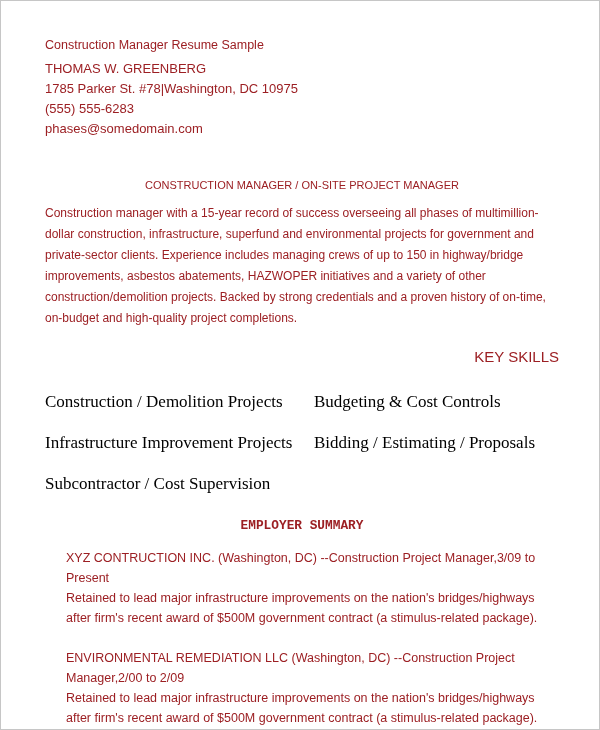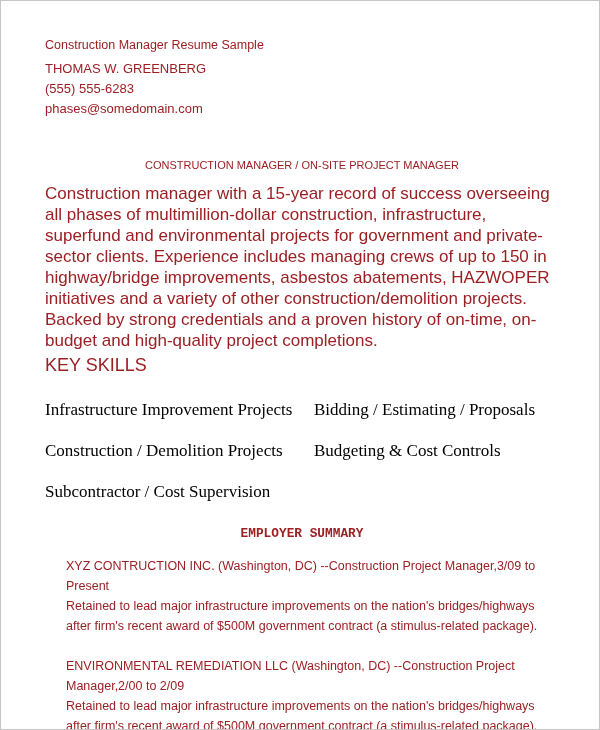--- a/index.html
+++ b/index.html
@@ -30,28 +30,28 @@
     line-height: 20px;
   }
   .role-heading {
     margin-top: 36px;
     text-align: center;
     font-size: 11px;
     line-height: 20px;
   }
   .summary {
     margin-top: 8px;
-    font-size: 17px;
+    font-size: 12px;
     line-height: 21px;
     width: 514px;
   }
   .keyskills-heading {
-    margin-top: 4px;
-    text-align: left;
-    font-size: 18px;
+    margin-top: 18px;
+    text-align: right;
+    font-size: 15px;
     line-height: 20px;
   }
   .skills {
     margin-top: 24px;
     font-family: "Liberation Serif", serif;
     font-size: 17px;
     color: #000000;
   }
   .skills-row {
     display: flex;
@@ -77,38 +77,39 @@
 </style>
 </head>
 <body>
 
 <div class="page">
 
   <div class="doc-label">Construction Manager Resume Sample</div>
 
   <div class="contact">
     <div>THOMAS W. GREENBERG</div>
+    <div>1785 Parker St. #78|Washington, DC 10975</div>
     <div>(555) 555-6283</div>
     <div>phases@somedomain.com</div>
   </div>
 
   <div class="role-heading">CONSTRUCTION MANAGER / ON-SITE PROJECT MANAGER</div>
 
   <div class="summary">Construction manager with a 15-year record of success overseeing all phases of multimillion-dollar construction, infrastructure, superfund and environmental projects for government and private-sector clients. Experience includes managing crews of up to 150 in highway/bridge improvements, asbestos abatements, HAZWOPER initiatives and a variety of other construction/demolition projects. Backed by strong credentials and a proven history of on-time, on-budget and high-quality project completions.</div>
 
   <div class="keyskills-heading">KEY SKILLS</div>
 
   <div class="skills">
     <div class="skills-row">
+      <div class="skill-cell col1">Construction / Demolition Projects</div>
+      <div class="skill-cell col2">Budgeting &amp; Cost Controls</div>
+    </div>
+    <div class="skills-row">
       <div class="skill-cell col1">Infrastructure Improvement Projects</div>
       <div class="skill-cell col2">Bidding / Estimating / Proposals</div>
-    </div>
-    <div class="skills-row">
-      <div class="skill-cell col1">Construction / Demolition Projects</div>
-      <div class="skill-cell col2">Budgeting &amp; Cost Controls</div>
     </div>
     <div class="skills-row">
       <div class="skill-cell col2">Subcontractor / Cost Supervision</div>
     </div>
   </div>
 
   <div class="employer-heading">EMPLOYER SUMMARY</div>
 
   <div class="employer first">
     <div>XYZ CONTRUCTION INC. (Washington, DC) --Construction Project Manager,3/09 to Present</div>

